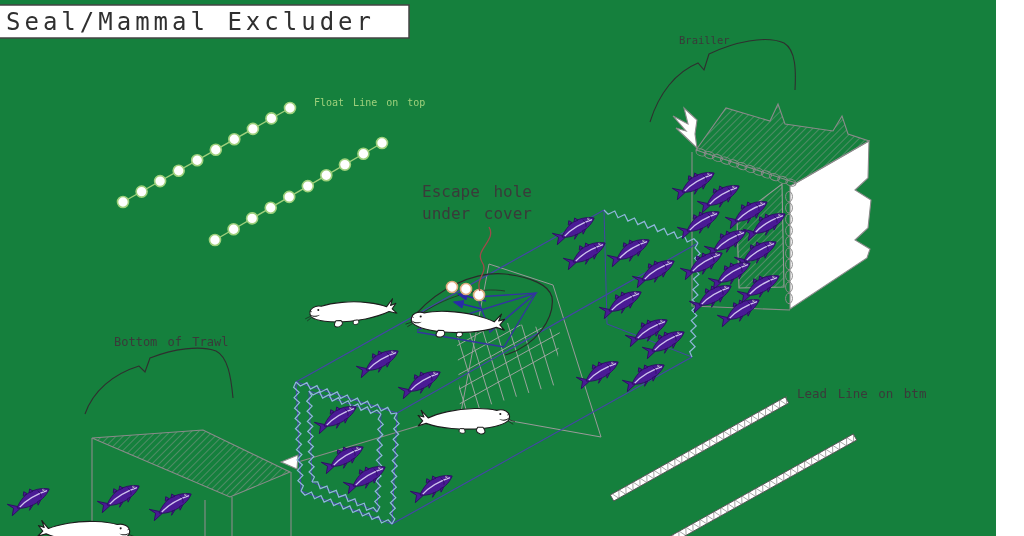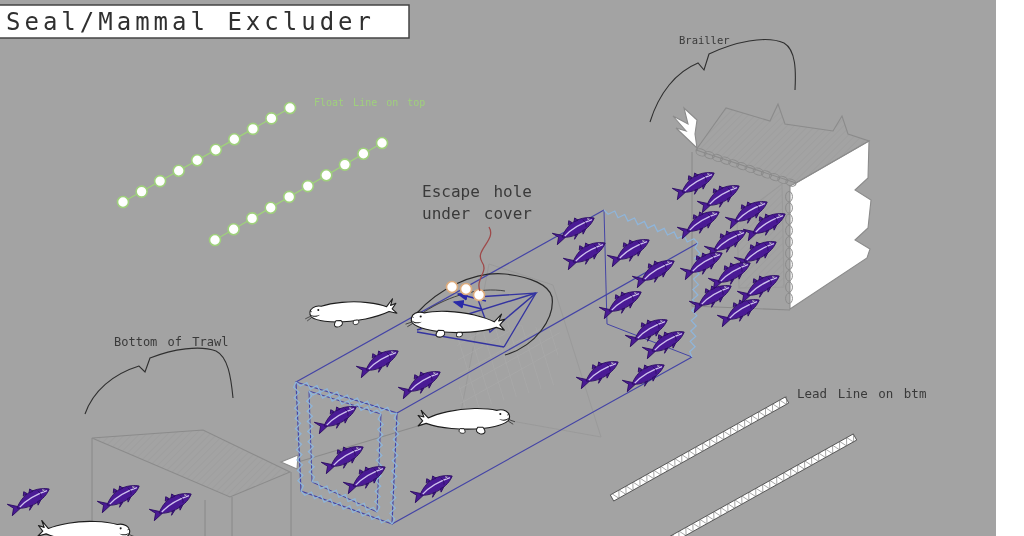--- a/index.html
+++ b/index.html
@@ -1,16 +1,16 @@
 <!DOCTYPE html>
 <html><head>
 <meta charset="utf-8">
 <style>
   html,body{margin:0;padding:0;background:#fff;}
-  .stage{position:relative;width:996px;height:536px;overflow:hidden;background:#a3a3a3;
+  .stage{position:relative;width:996px;height:536px;overflow:hidden;background:#15803d;
          font-family:"DejaVu Sans Mono", monospace;}
   svg text{fill:#3a3a3a;}
   text.title{font-size:24px;letter-spacing:4px;fill:#2f2f2f;}
   text.lab-green{font-size:10px;word-spacing:3px;fill:#9fd07c;}
   text.lab-sm{font-size:10.5px;word-spacing:3px;}
   text.lab-md{font-size:12px;word-spacing:3px;}
   text.lab-md2{font-size:12.5px;word-spacing:3px;}
   text.lab-lg{font-size:16px;word-spacing:4px;}
 </style>
 </head>

